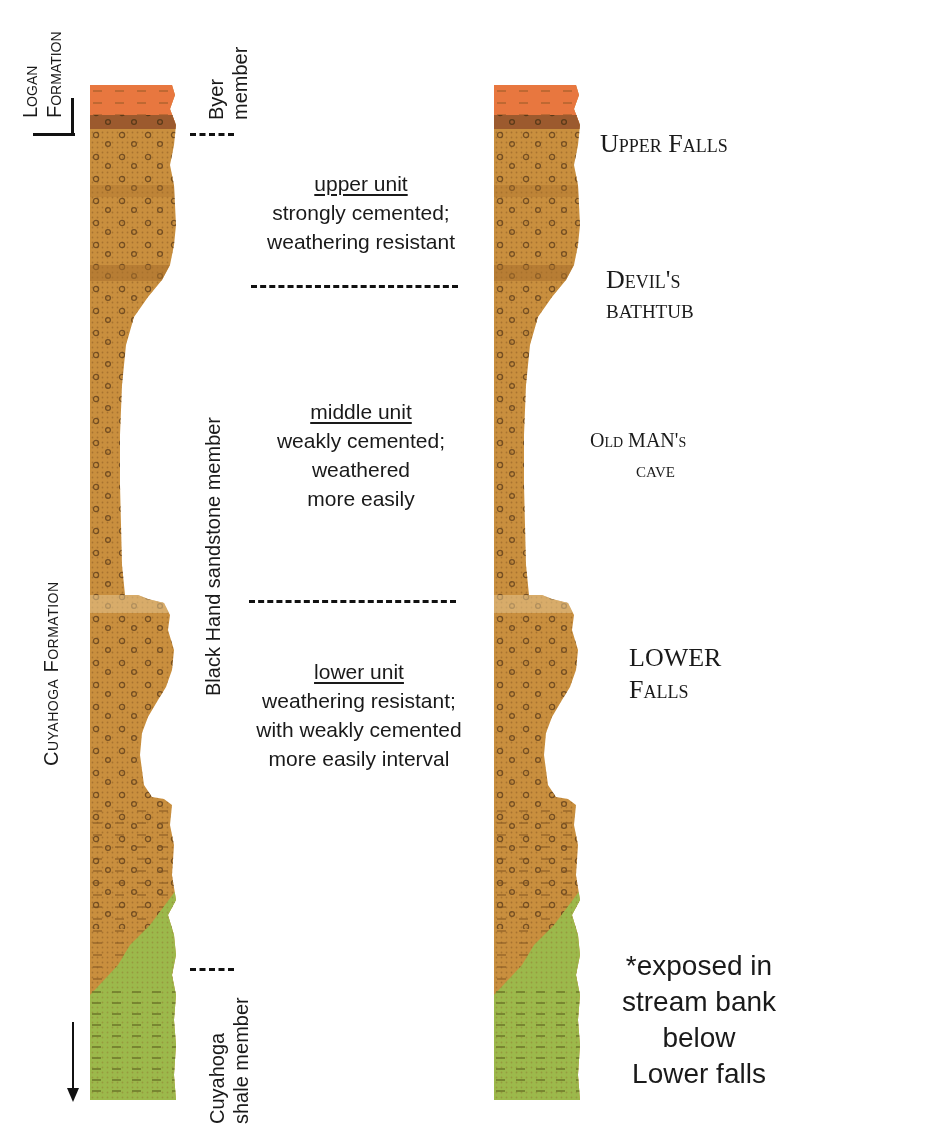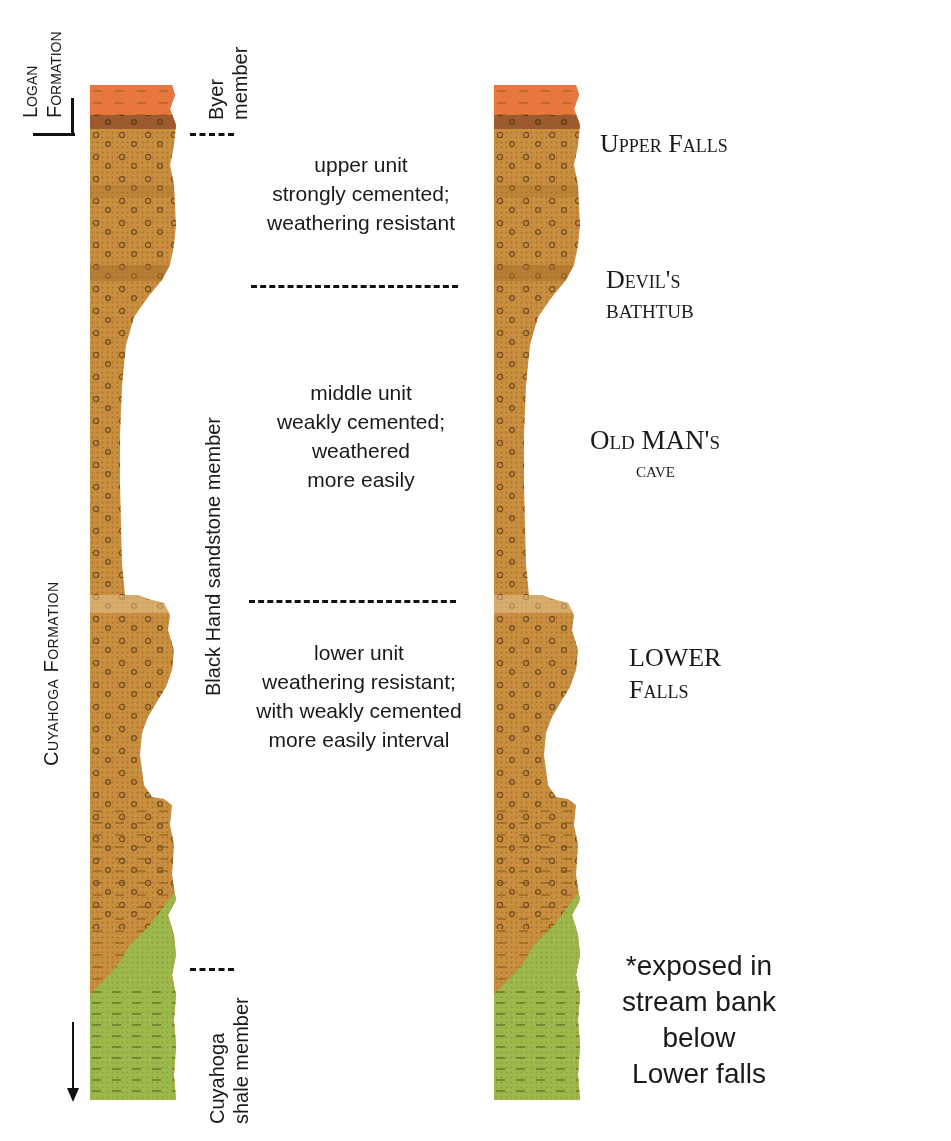--- a/index.html
+++ b/index.html
@@ -1,21 +1,21 @@
 <!DOCTYPE html>
 <html><head>
 <meta charset="utf-8">
 <style>
   html, body { margin: 0; padding: 0; background: #ffffff; }
   body { width: 951px; height: 1141px; position: relative; overflow: hidden;
          font-family: "Liberation Sans", "DejaVu Sans", sans-serif; color: #1a1a1a; }
   .abs { position: absolute; }
   .vtext { position: absolute; transform-origin: left top; transform: rotate(-90deg); white-space: nowrap; }
   .center-block { position: absolute; text-align: center; font-size: 21px; line-height: 29px; }
-  .center-block .head { text-underline-offset: 3px; }
+  .center-block .head { text-decoration: underline; text-underline-offset: 3px; margin-top: 19px; }
   .dash { position: absolute; border-top: 3px dashed #111; height: 0; }
   .right-label { position: absolute; font-size: 25px; line-height: 32px; text-align: left; font-family: Liberation Serif, serif; }
   .note { position: absolute; text-align: center; font-size: 28px; line-height: 36px; }
   svg.col { position: absolute; }
 </style>
 </head>
 <body>
 
 <svg width="0" height="0" style="position:absolute">
   <defs>
@@ -130,21 +130,21 @@
 <div class="right-label" style="left:600px; top:128px; font-variant: small-caps; font-size:26px;">
   <span>Upper Falls</span>
 </div>
 
 <div class="right-label" style="left:606px; top:224px;">
   <div style="font-variant: small-caps; font-size:26px;margin-top:40px;">Devil's</div>
   <div style="text-transform: uppercase; font-size:19px;">bathtub</div>
 </div>
 
 <div class="right-label" style="left:590px; top:424px;">
-  <div style="font-variant: small-caps; font-size:27px;">Old MAN's</div>
+  <div style="font-variant: small-caps; font-size:20px;">Old MAN's</div>
   <div style="text-transform: uppercase; font-size:15px; padding-left:46px;">cave</div>
 </div>
 
 <div class="right-label" style="left:629px; top:642px;">
   <div style="font-size:26px;">LOWER</div>
   <div style="font-variant: small-caps; font-size:26px;">Falls</div>
 </div>
 
 <div class="note" style="left:594px; top:948px; width:210px;">
   <div>*exposed in</div>

